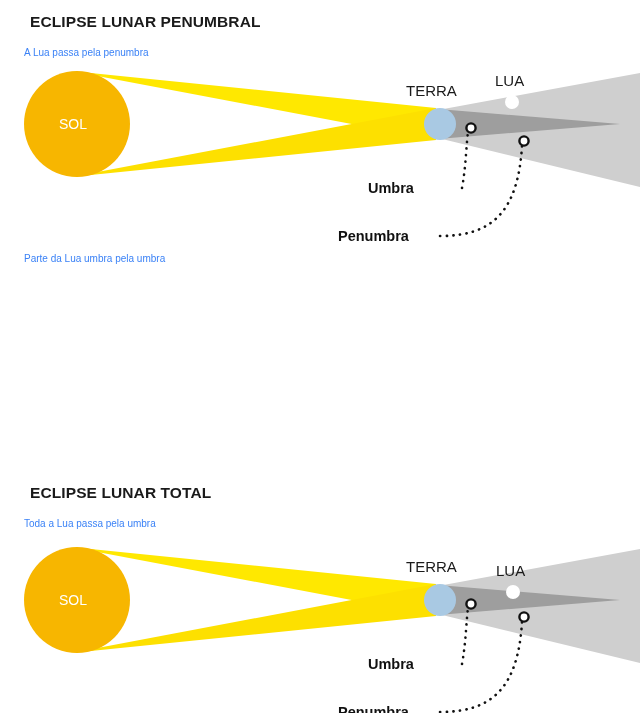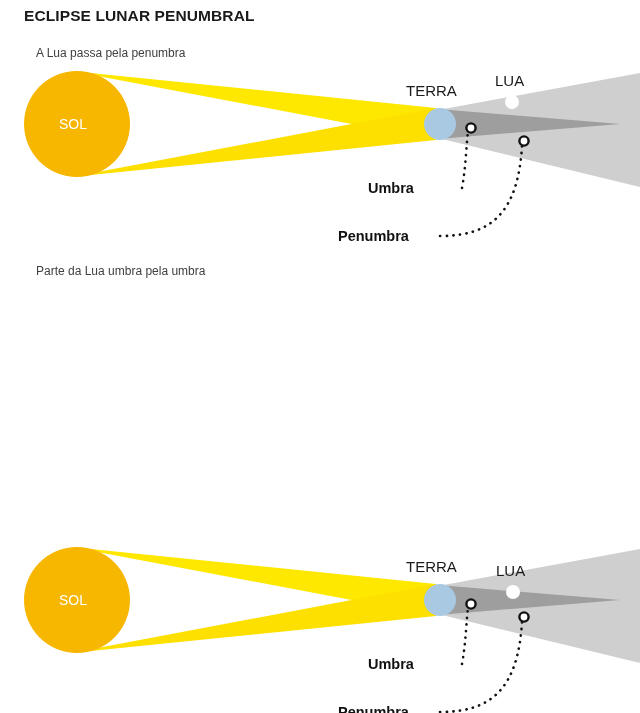--- a/index.html
+++ b/index.html
@@ -29,29 +29,29 @@
     position: absolute;
     left: 24px;
     top: 0;
     width: 600px;
   }
   .panel-title {
     font-size: 15.5px;
     font-weight: bold;
     letter-spacing: 0.1px;
     color: #1a1a1a;
-    margin: 0;
+    margin: 6px;
     line-height: 20px;
     white-space: nowrap;
   }
   .panel-sub {
-    font-size: 12px;
+    font-size: 10px;
     font-weight: normal;
-    color: #404040;
-    margin: 12px;
+    color: #3b82f6;
+    margin: 0;
     line-height: 22px;
     padding-top: 4px;
     white-space: nowrap;
   }
   .scene {
     position: absolute;
     left: 0;
     width: 640px;
   }
   svg { display: block; }
@@ -122,15 +122,17 @@
           <circle cx="471" cy="62" r="4.6" fill="#ffffff" stroke="#111111" stroke-width="2.4"></circle>
           <text x="368" y="127" class="lbl-bold">Umbra</text>
           <path d="M 440,170 C 492,170 518,146 522,80" fill="none" stroke="#111111" stroke-width="2.6" stroke-linecap="round" stroke-dasharray="0.2 6.4"></path>
           <circle cx="524" cy="75" r="4.6" fill="#ffffff" stroke="#111111" stroke-width="2.4"></circle>
           <text x="338" y="175" class="lbl-bold">Penumbra</text>
         </svg>
       </div>
     </div>
     <div class="panel" style="top: 477px;">
       <div class="panel-head">
+        <div class="panel-title">ECLIPSE LUNAR TOTAL</div>
+        <div class="panel-sub">Toda a Lua passa pela umbra</div>
       </div>
     </div>
   </div>
 
 </body></html>

